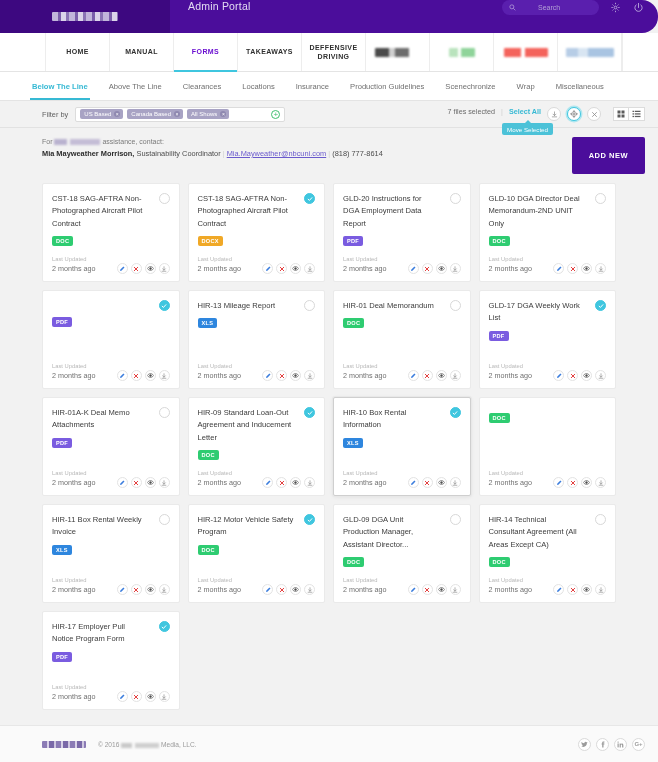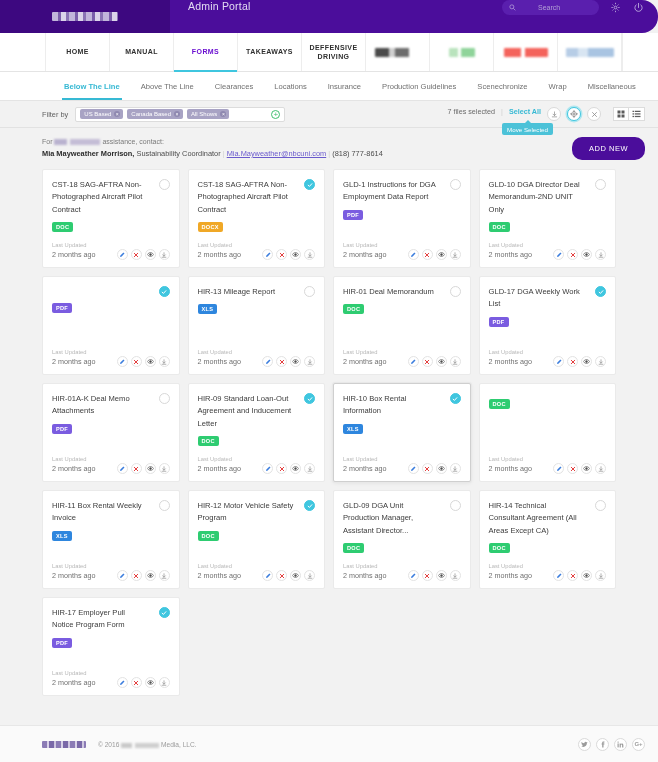--- a/index.html
+++ b/index.html
@@ -63,21 +63,21 @@
   .navitem.blurlogo { justify-content: center; }
   .blur-img { height: 9px; border-radius: 1px; filter: blur(1.1px); }
   .blur-a { width: 46px; background: linear-gradient(90deg,#4a4a4a 0 14px,#cfcfcf 14px 20px,#6d6d6d 20px 34px,#fff 34px 46px); }
   .blur-b { width: 26px; background: linear-gradient(90deg,#b9e3bd 0 9px,#fff 9px 12px,#8fd49a 12px 26px); }
   .blur-c { width: 44px; background: linear-gradient(90deg,#f4635c 0 17px,#fff 17px 21px,#f4635c 21px 44px); }
   .blur-d { width: 48px; background: linear-gradient(90deg,#b7cde6 0 12px,#d8e5f2 12px 22px,#a9c4e2 22px 48px); }
 
   
   .subnav {
     height: 29px; background: #ffffff; display: flex; align-items: center;
-    padding-left: 64px; gap: 21px; border-bottom: 1px solid #e4e4e4; flex: 0 0 29px;
+    padding-left: 32px; gap: 21px; border-bottom: 1px solid #e4e4e4; flex: 0 0 29px;
   }
   .subitem { font-size: 7.6px; color: #6f6f6f; cursor: pointer; position: relative; height: 100%;
     display: flex; align-items: center; }
   .subitem.active { color: #36b9d4; font-weight: bold; }
   .subitem.active:after {
     content: ""; position: absolute; left: -2px; right: -2px; bottom: 0; height: 2px; background: #36b9d4;
   }
 
   
   .filterbar {
@@ -134,22 +134,22 @@
   .contact-l1 { font-size: 7px; color: #7a7a7a; }
   .redact-inline {
     display: inline-block; width: 46px; height: 6px; vertical-align: -1px;
     background: linear-gradient(90deg,#b9b2cf 0 13px,#f2f2f2 13px 16px,#c4bdd6 16px 46px);
     filter: blur(0.8px);
   }
   .contact-l2 { font-size: 7.4px; color: #4d4d4d; }
   .contact-l2 b { color: #2b2b2b; }
   .contact-l2 a { color: #6a5acd; text-decoration: underline; }
   .addnew {
-    margin-left: auto; background: #4b0d9b; color: #fff; font-size: 7.5px; font-weight: normal;
-    letter-spacing: .5px; border: none; border-radius: 10px; padding: 7px 17px; cursor: pointer;
+    margin-left: auto; background: #4b0d9b; color: #fff; font-size: 7.5px; font-weight: bold;
+    letter-spacing: .5px; border: none; border-radius: 2px; padding: 14px 17px; cursor: pointer;
     align-self: center;
   }
 
   
   .gridwrap { padding: 2px 42px 0 42px; flex: 1 1 auto; overflow: hidden; }
   .grid { display: grid; grid-template-columns: repeat(4,1fr); gap: 8px; }
   .card {
     background: #fff; border: 1px solid #eaeaea; border-radius: 2px; height: 99px;
     padding: 9px 9px 7px 9px; display: flex; flex-direction: column; position: relative;
   }
@@ -451,21 +451,21 @@
               <span class="act">
                 <svg width="6" height="6" viewBox="0 0 16 16" fill="none" stroke="#8a8a8a" stroke-width="1.8" stroke-linecap="round">
                   <path d="M8 2v9M4.4 7.6L8 11.2l3.6-3.6M3 14h10"></path>
                 </svg>
               </span>
             </div>
           </div>
         </div>
         <div class="card">
           <div class="card-top">
-            <div class="card-title">GLD-1 Instructions for DGA Employment Data Report</div>
+            <div class="card-title">GLD-20 Instructions for DGA Employment Data Report</div>
             <div class="chk"></div>
           </div>
           <div class="badge pdf">PDF</div>
           <div class="card-foot">
             <div>
               <div class="upd-label">Last Updated</div>
               <div class="upd-value">2 months ago</div>
             </div>
             <div class="actions">
               <span class="act">

